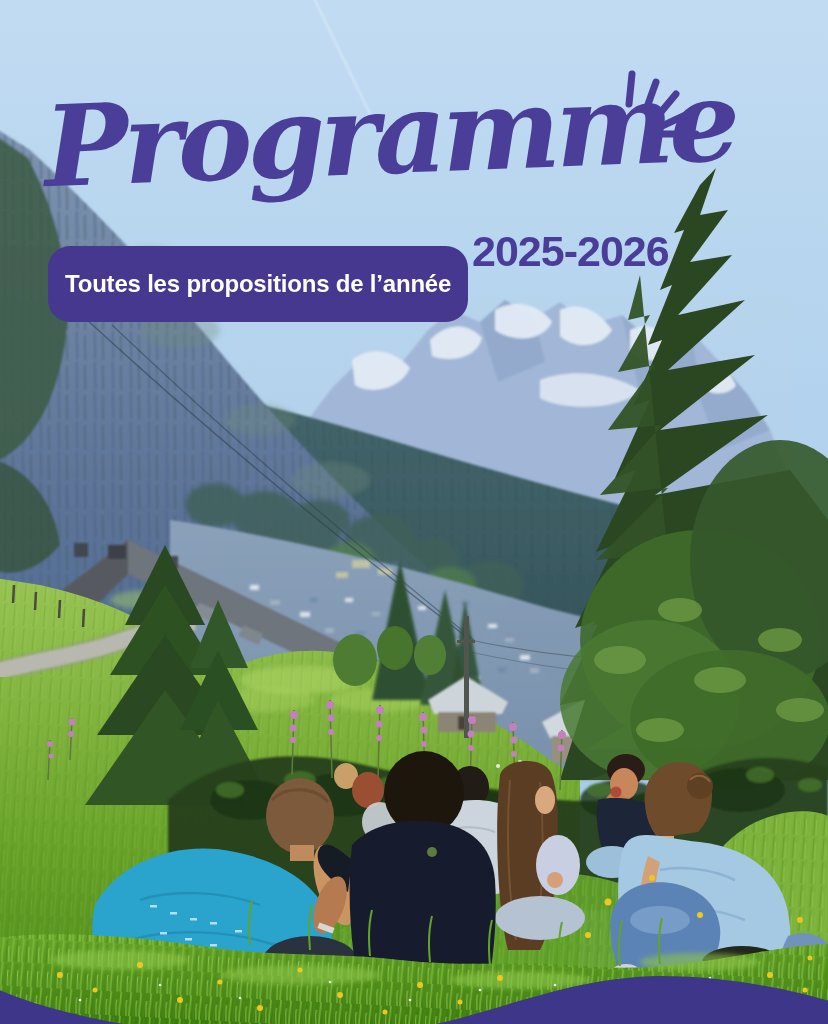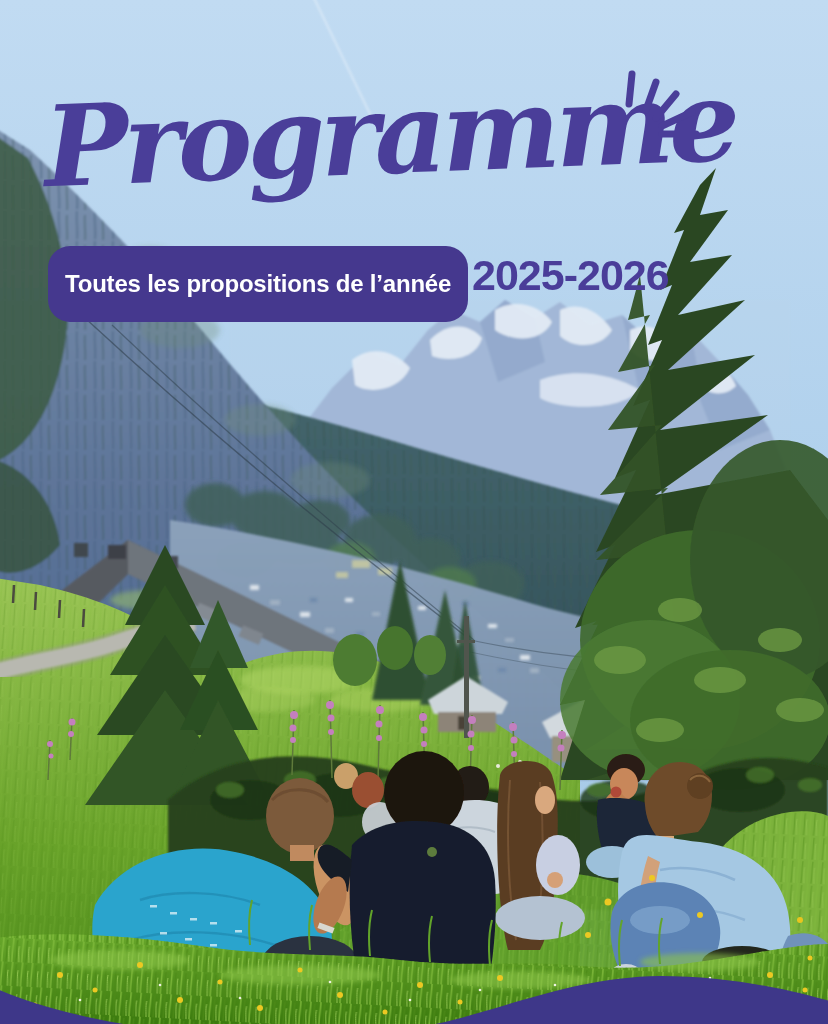--- a/index.html
+++ b/index.html
@@ -9,21 +9,21 @@
   .title{position:absolute;left:44px;top:78px;margin:0;z-index:10;
          font-family:"DejaVu Serif",serif;font-style:italic;font-weight:700;
          font-size:112px;line-height:1;letter-spacing:-5px;
          color:var(--title-purple,#4a3e99);transform:rotate(-2.2deg);white-space:nowrap;}
   .sparkle{position:absolute;left:604px;top:60px;width:110px;height:92px;z-index:11;}
   .sparkle line{stroke:var(--title-purple,#4a3e99);stroke-width:7;stroke-linecap:round;}
   .pill{position:absolute;left:48px;top:246px;z-index:10;display:inline-block;
         background:var(--pill-bg,#45388e);color:var(--pill-text,#ffffff);
         border-radius:22px;padding:24px 17px;font-weight:700;font-size:24px;
         letter-spacing:-0.2px;white-space:nowrap;}
-  .year{position:absolute;left:472px;top:251px;z-index:10;
+  .year{position:absolute;left:472px;top:227px;z-index:10;
         font-weight:700;font-size:43px;letter-spacing:-1px;
         color:var(--year-purple,#4a3d99);white-space:nowrap;}
   .wave{fill:var(--wave-purple,#3e3789);}
 </style>
 </head>
 <body>
 
 <div class="cover">
 
 <svg class="scene" viewBox="0 0 828 1024" xmlns="http://www.w3.org/2000/svg">

